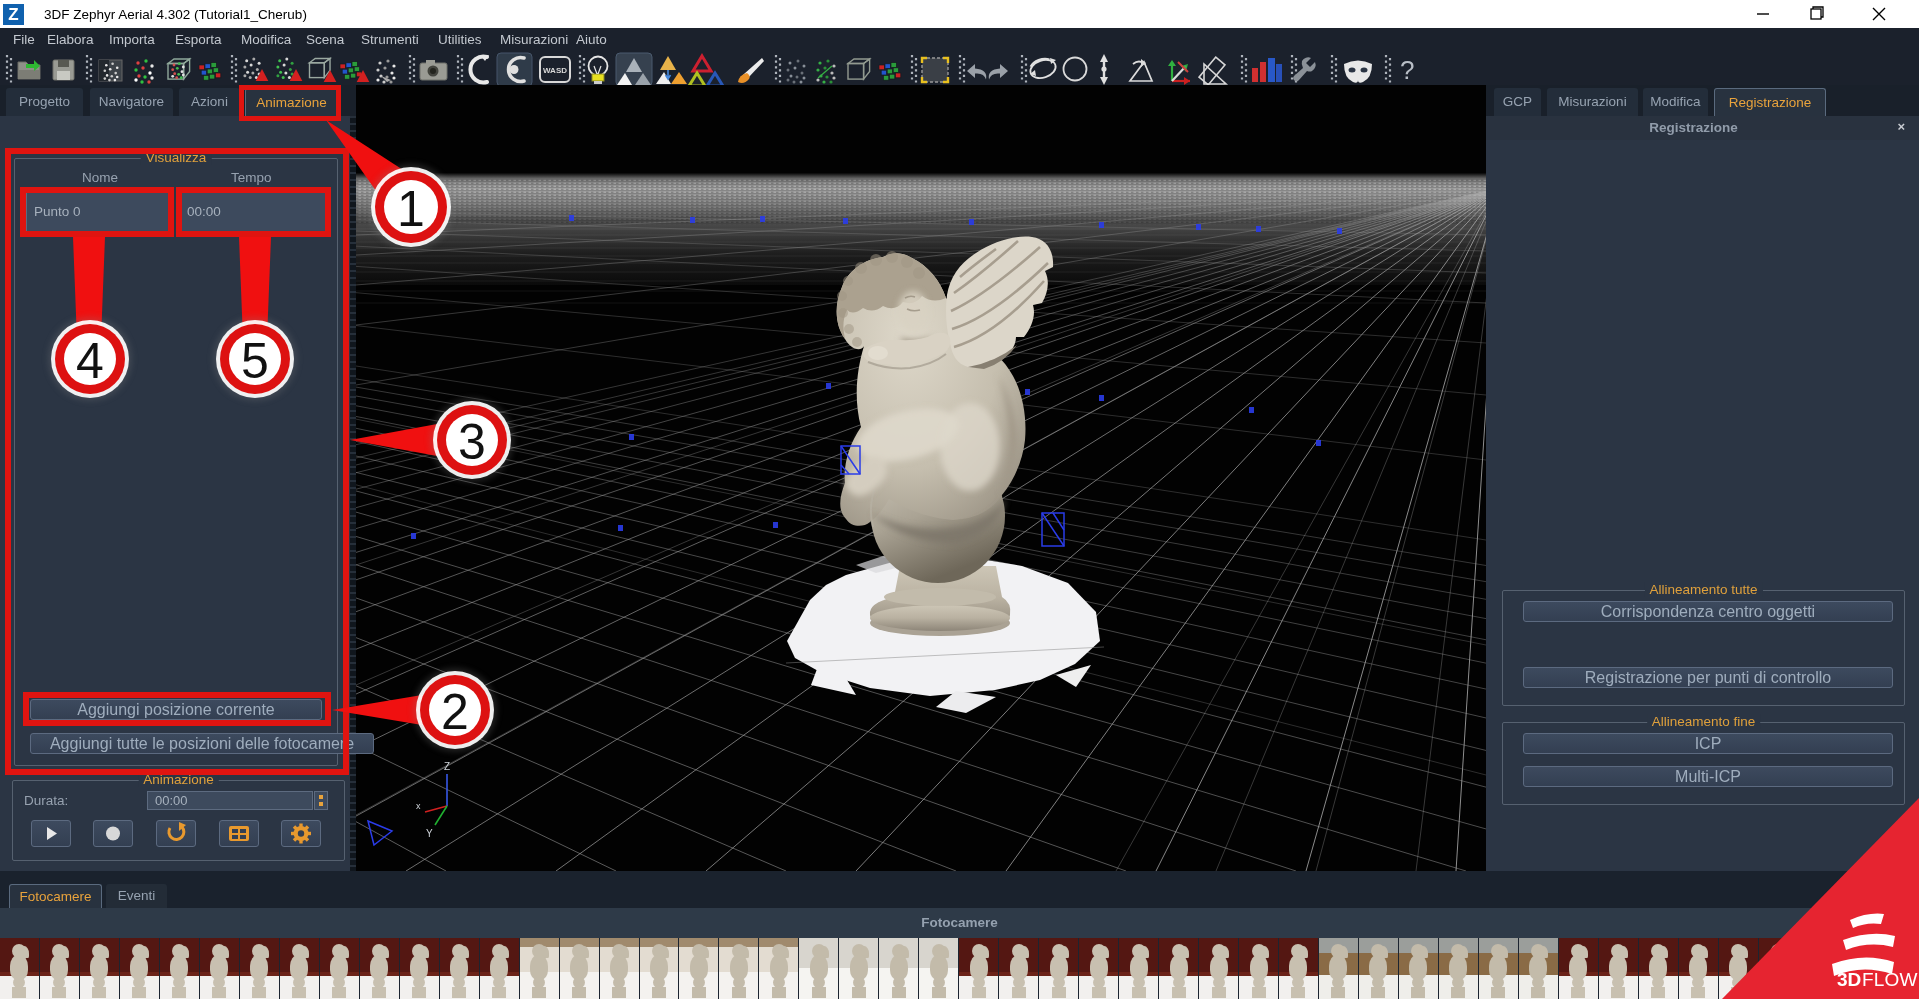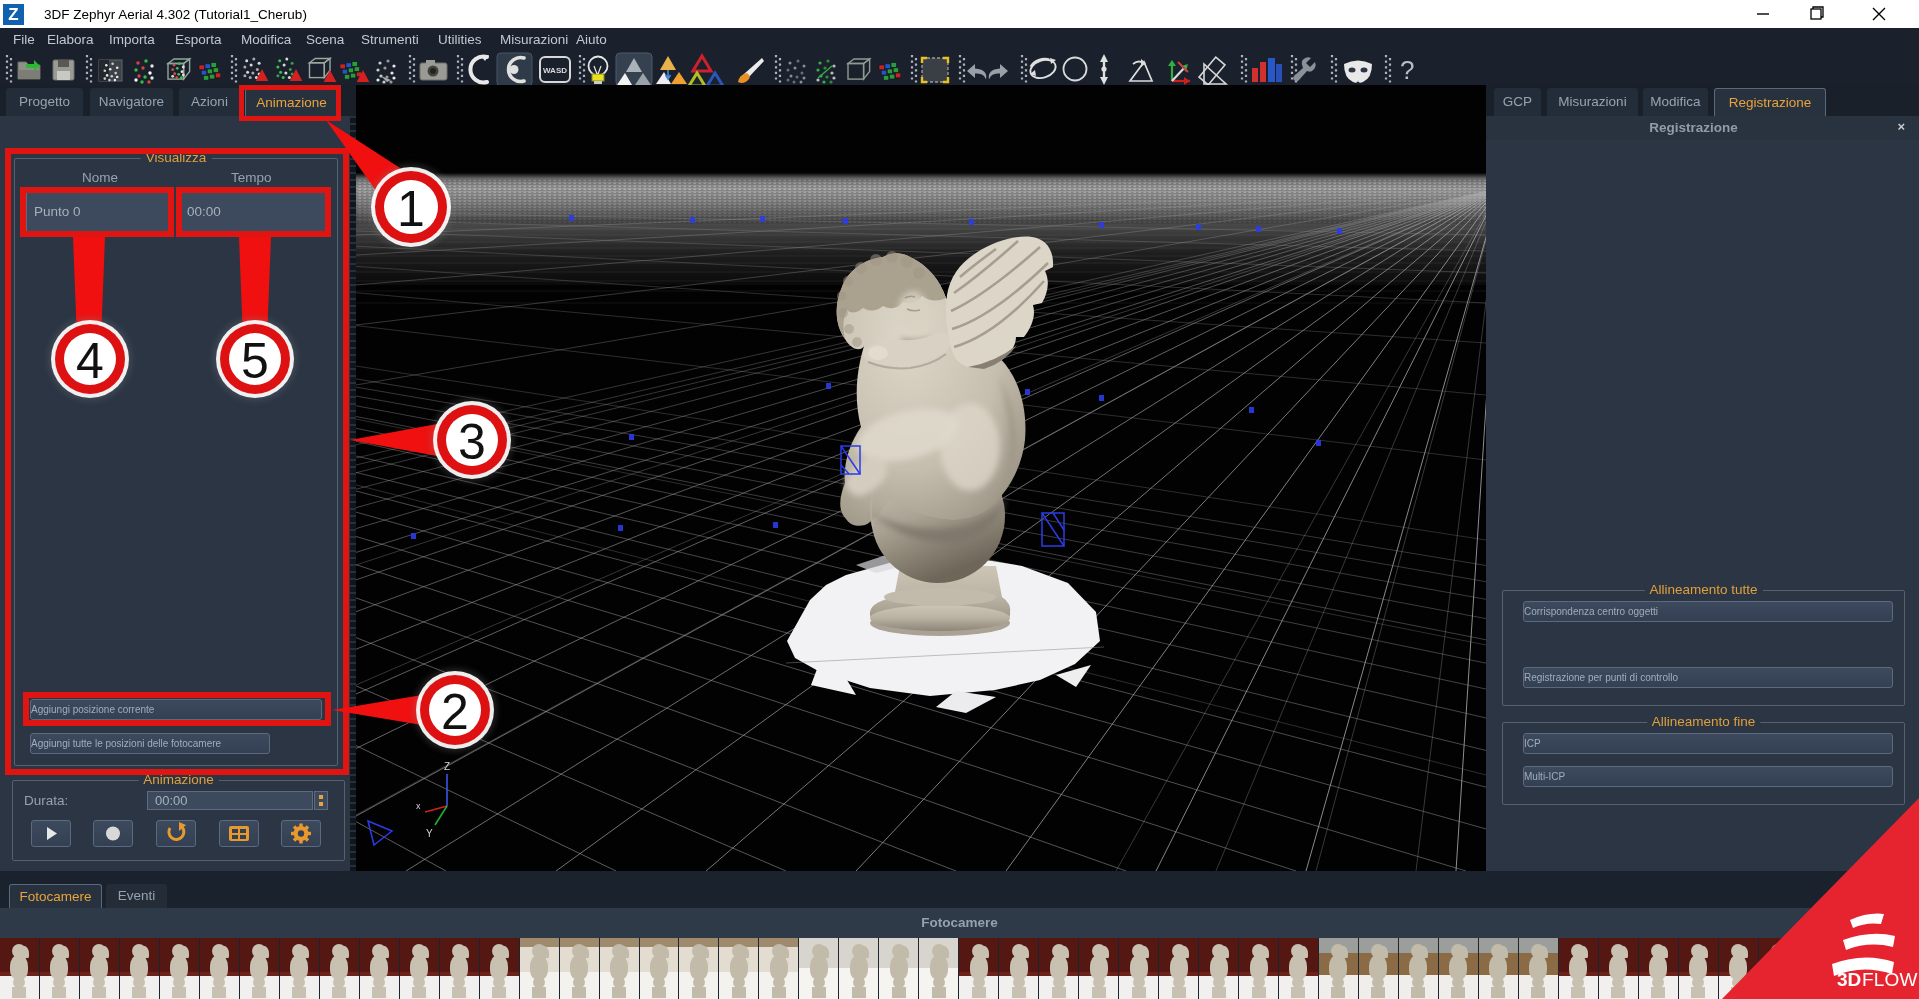--- a/index.html
+++ b/index.html
@@ -11,21 +11,21 @@
 .toolbar{left:0;top:50px;width:1919px;height:35px;background:#1b212c}
 .tabrow{left:0;top:85px;width:1919px;height:31px;background:#19202a}
 .tab{position:absolute;top:3px;height:28px;background:#232d3a;color:#97a3b1;font-size:13.5px;text-align:center;line-height:28px;border-radius:3px 3px 0 0}
 .tab.act{color:#e9a33c;background:#28323f;border:1px solid #5a6a7e;border-bottom:none}
 .lpanel{left:0;top:116px;width:350px;height:755px;background:#2b3544}
 .rpanel{left:1486px;top:116px;width:433px;height:755px;background:#2b3544}
 .hdr{position:absolute;height:24px;font-size:13.5px;font-weight:bold;color:#919caa;text-align:center;line-height:24px;background:#29323f}
 .gbox{position:absolute;border:1px solid #566170;border-radius:2px}
 .glab{position:absolute;top:-9px;font-size:13.5px;color:#dfa03c;background:#2b3544;padding:0 5px;white-space:nowrap}
 .inp{position:absolute;background:#3d4a5d;border:1px solid #5d6b80;color:#a7b1bd;font-size:13.5px;line-height:38px;padding-left:7px}
-.btn{position:absolute;background:#37445a;background:linear-gradient(#3d4a5e,#333f52);border:1px solid #5c6a80;border-radius:3px;color:#9fadbd;font-size:10px;}
+.btn{position:absolute;background:#37445a;background:linear-gradient(#3d4a5e,#333f52);border:1px solid #5c6a80;border-radius:3px;color:#9fadbd;font-size:16px;text-align:center}
 .lbl{position:absolute;font-size:13.5px;color:#97a2b0;white-space:nowrap}
 .redrect{position:absolute;border:5px solid #e01410}
 .dock{left:0;top:871px;width:1919px;height:128px;background:#1a222d}
 .dtab{position:absolute;top:13px;height:24px;font-size:13.5px;text-align:center;line-height:24px;color:#96a2b0;background:#232c37;border-radius:3px 3px 0 0}
 .dtab.act{color:#e9a33c;background:#28323f;border:1px solid #5a6a7e;border-bottom:none}
 .dhdr{position:absolute;left:0;top:37px;width:1919px;height:30px;background:#2e3a48;text-align:center;font-weight:bold;font-size:13.5px;color:#95a1af;line-height:30px}
 .thumbs{position:absolute;left:0;top:67px;width:1919px;height:61px;background:#000;display:flex}
 .th{width:39.98px;height:61px;flex:none;position:relative;border-right:1px solid #1c2430}
 .callout{position:absolute;border-radius:50%;background:#fff;box-shadow:0 0 0 9px #dd1111,0 0 0 13px rgba(255,255,255,.92),0 0 6px 16px rgba(130,130,130,.25)}
 .callout span{position:absolute;width:100%;text-align:center;font-size:47px;color:#111;font-family:"Liberation Sans",sans-serif}
@@ -576,21 +576,21 @@
   </svg>
 <div class="abs lpanel">
 <div class="gbox" style="left:14px;top:42px;width:324px;height:608px">
  <div class="glab" style="left:50%;transform:translateX(-50%)">Visualizza</div>
 </div>
 <div class="lbl" style="left:82px;top:54px">Nome</div>
 <div class="lbl" style="left:231px;top:54px">Tempo</div>
 <div class="inp" style="left:26px;top:76px;width:146px;height:40px">Punto 0</div>
 <div class="inp" style="left:179px;top:76px;width:148px;height:40px">00:00</div>
 <div class="btn" style="left:30px;top:583px;width:292px;height:21px;line-height:20px">Aggiungi posizione corrente</div>
-<div class="btn" style="left:30px;top:617px;width:240px;height:21px;line-height:20px">Aggiungi tutte le posizioni delle fotocamere</div>
+<div class="btn" style="left:30px;top:617px;width:344px;height:21px;line-height:20px">Aggiungi tutte le posizioni delle fotocamere</div>
 <div class="gbox" style="left:12px;top:664px;width:333px;height:81px">
  <div class="glab" style="left:50%;transform:translateX(-50%)">Animazione</div>
  <div class="lbl" style="left:11px;top:12px">Durata:</div>
  <div class="inp" style="left:134px;top:10px;width:166px;height:19px;line-height:17px;font-size:13px">00:00</div>
  <div style="position:absolute;left:301px;top:10px;width:14px;height:19px;background:#3d4a5d;border:1px solid #5d6b80">
    <div style="position:absolute;left:4px;top:3px;width:4px;height:4px;background:#e8a33c"></div>
    <div style="position:absolute;left:4px;top:10px;width:4px;height:4px;background:#e8a33c"></div>
  </div>
  <div class="btn" style="left:18px;top:39px;width:40px;height:27px"><svg width="38" height="25">
           <polygon points="15,6 25,12.5 15,19" fill="#e8e8e8"></polygon>

